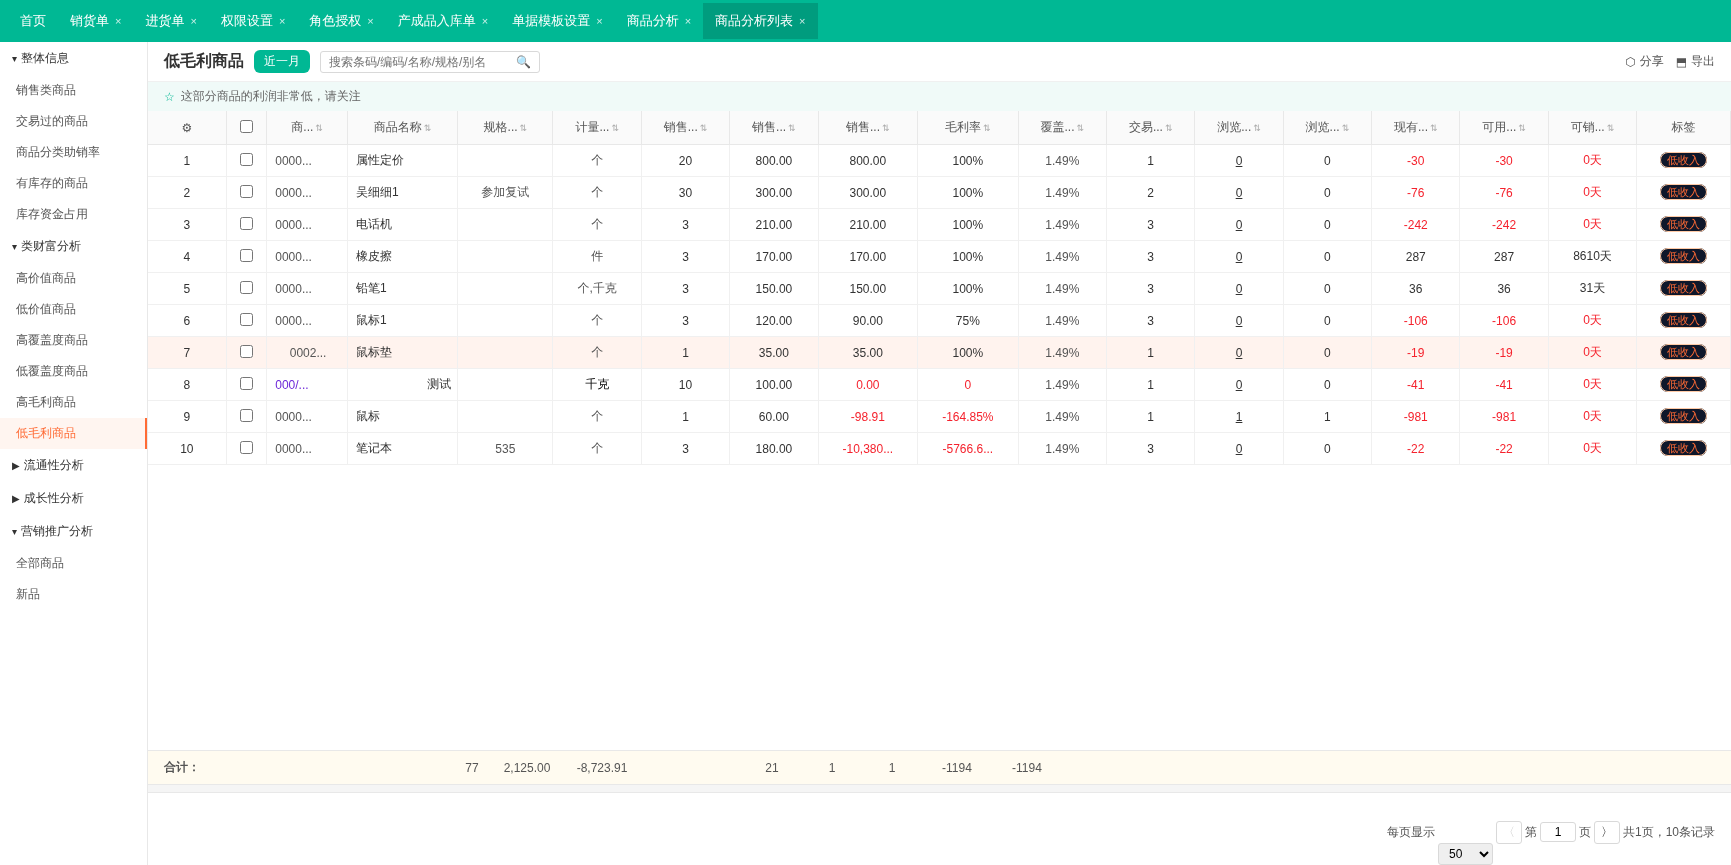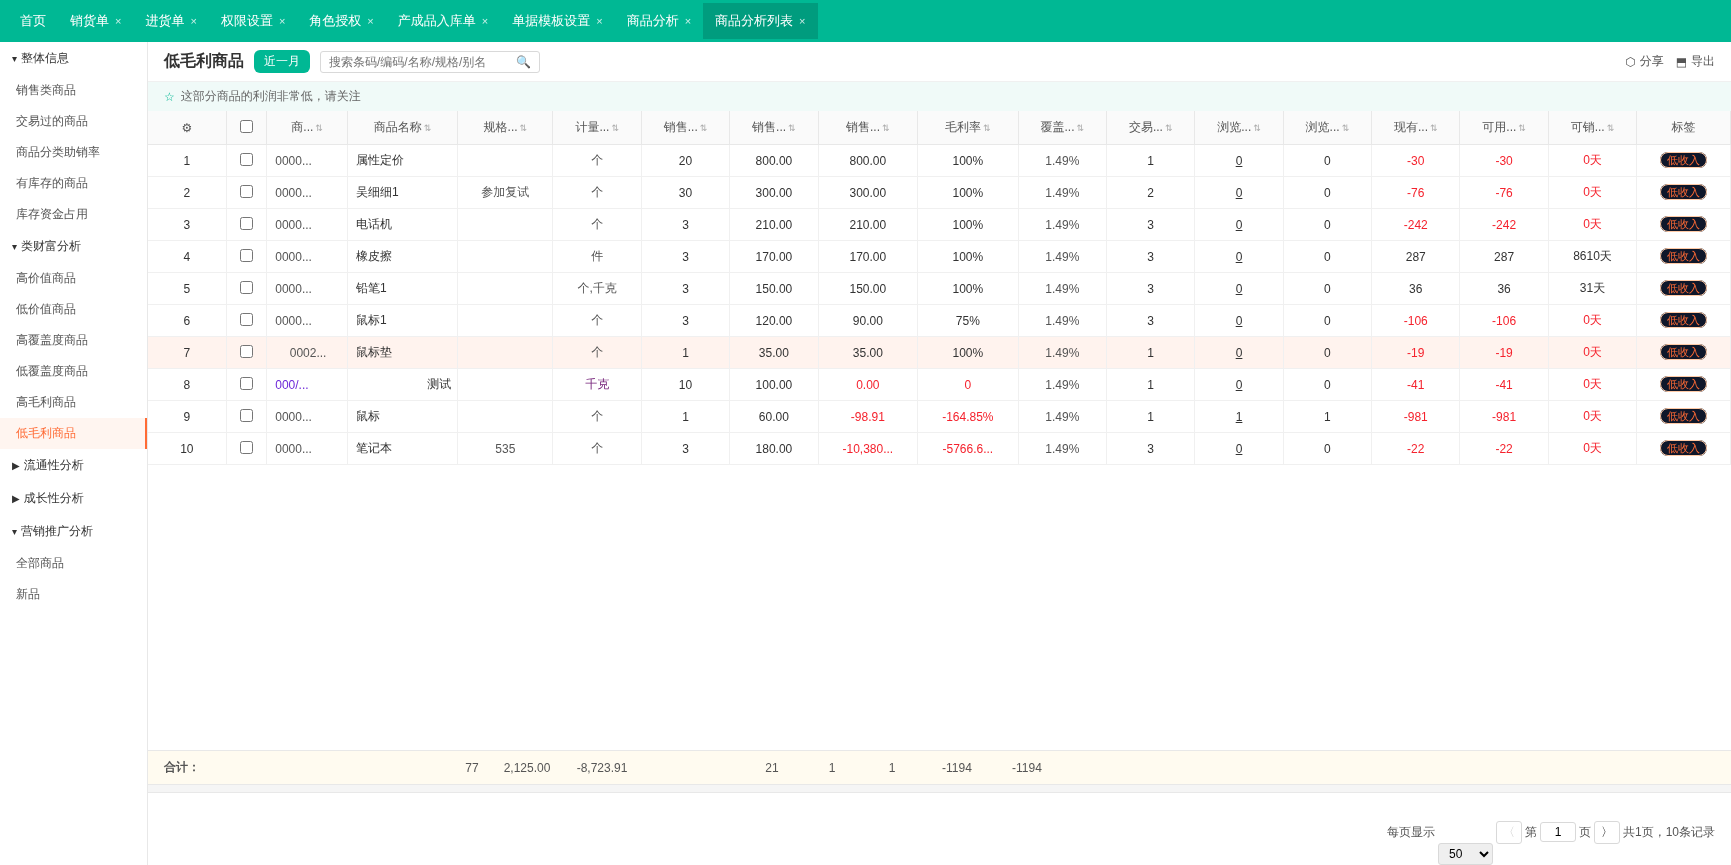--- a/index.html
+++ b/index.html
@@ -513,21 +513,21 @@
               <td><span class="red-text">-19</span></td>
               <td><span class="red-text">0天</span></td>
               <td><span class="tag-badge">低收入</span></td>
             </tr>
             <tr>
               <td style="text-align: center;">8</td>
               <td><input type="checkbox" style=""></td>
               <td style="text-align: left; padding-left: 8px; color: #6d28d9;">000/...</td>
               <td style="text-align: right; padding-left: 8px; font-weight: 500;">测试</td>
               <td style="color: rgb(85, 85, 85);"></td>
-              <td style="color: #701a75;">千克</td>
+              <td style="color: #000000;">千克</td>
               <td>10</td>
               <td>100.00</td>
               <td><span class="red-text">0.00</span></td>
               <td><span class="red-text">0</span></td>
               <td style="color: rgb(85, 85, 85);">1.49%</td>
               <td>1</td>
               <td><span class="underline-link">0</span></td>
               <td>0</td>
               <td><span class="red-text">-41</span></td>
               <td><span class="red-text">-41</span></td>

